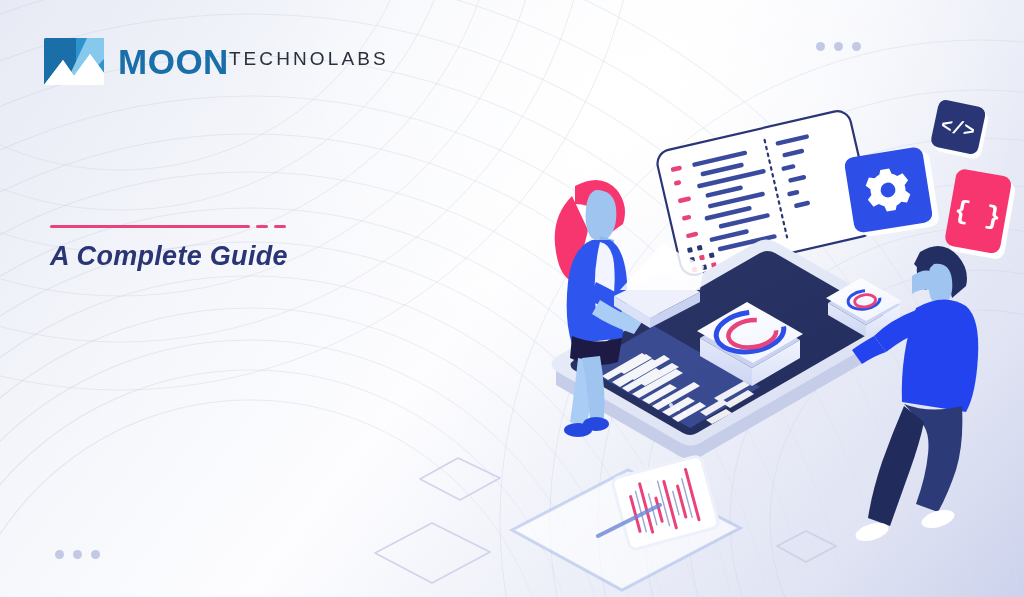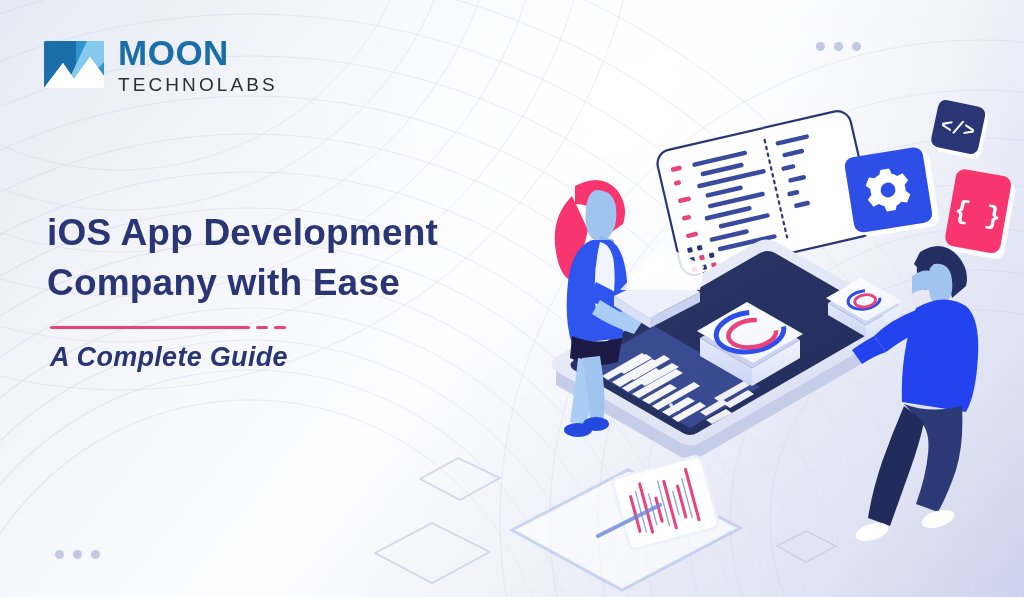--- a/index.html
+++ b/index.html
@@ -17,21 +17,21 @@
       radial-gradient(ellipse 620px 520px at 62% 18%, #ffffff 0%, rgba(255,255,255,0) 62%),
       linear-gradient(128deg, #e7eaf4 0%, #f4f6fb 26%, #fdfdff 48%, #eff1f9 66%, #dfe3f3 86%, #ccd2ec 100%);
   }
 
   
   .bg-arcs { position:absolute; inset:0; pointer-events:none; }
 
   
   .logo-wrap { position:absolute; left:43px; top:35px; display:flex; align-items:center; gap:13px; }
   .logo-mark { width:62px; height:53px; flex:none; }
-  .logo-text { display:flex; flex-direction:column; justify-content:center; }
+  .logo-text { display:flex; flex-direction:row; justify-content:center; }
   .logo-moon {
     font-size:35px; font-weight:bold; color:#1b6fa8;
     letter-spacing:0.5px; line-height:1; font-family:"Liberation Sans", sans-serif;
   }
   .logo-tech {
     font-size:19px; color:#2a2f3a; letter-spacing:3.1px;
     line-height:1; margin-top:5px; font-family:"Liberation Sans", sans-serif;
   }
 
   
@@ -115,24 +115,20 @@
       <path d="M1 50 L20 25 L31 41 L47 19 L61 38 V50 Z" fill="#ffffff"></path>
       <path d="M1 50 L20 25 L31 41 L47 19 L61 38 V50 Z" fill="#ffffff"></path>
     </svg>
     <div class="logo-text">
       <div class="logo-moon">MOON</div>
       <div class="logo-tech">TECHNOLABS</div>
     </div>
   </div>
 
   <div class="copy">
-    <div class="headline">
-      <div>iOS App Development</div>
-      <div>Company with Ease</div>
-    </div>
     <div class="divider">
       <span class="divider-line"></span>
       <span class="divider-dash"></span>
       <span class="divider-dash"></span>
     </div>
     <div class="subhead">A Complete Guide</div>
   </div>
 
   <div class="dots" id="dots-top">
     <span></span>

